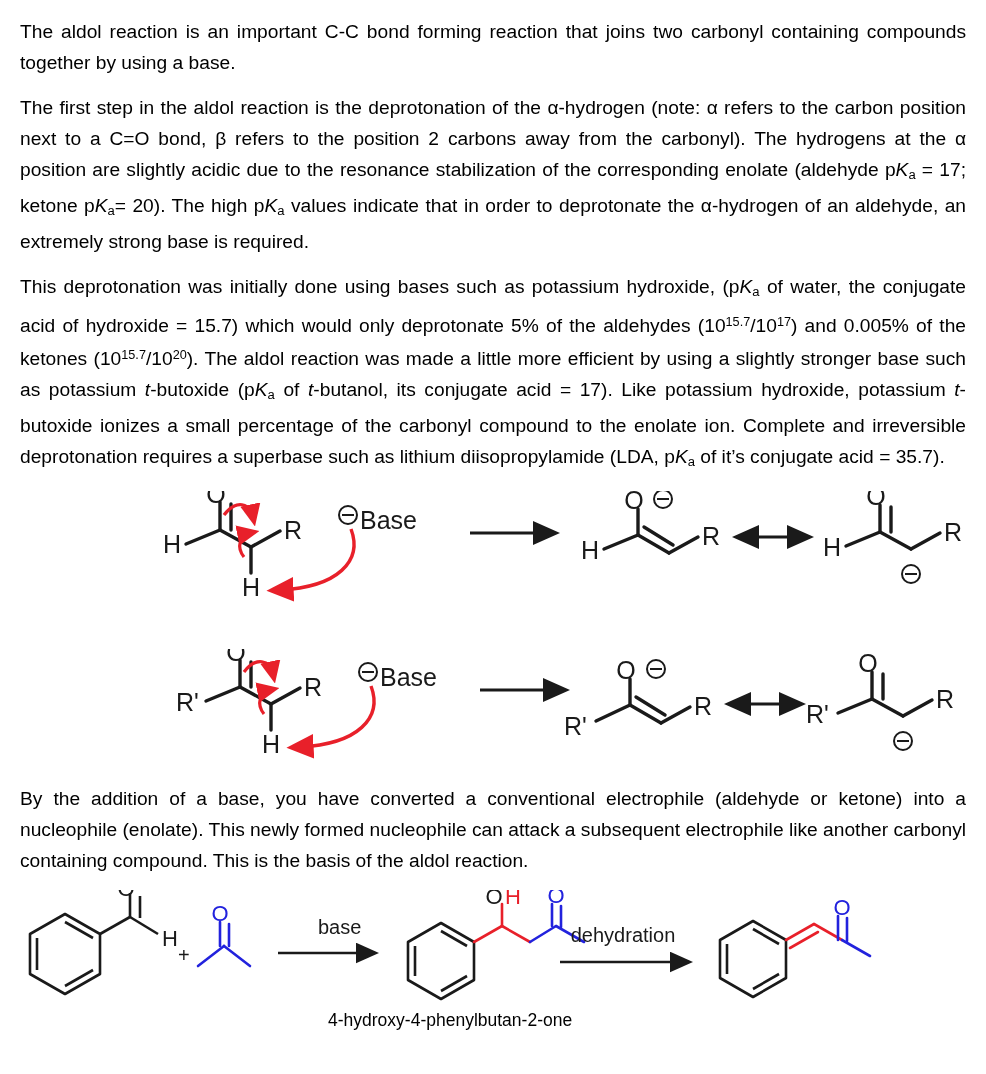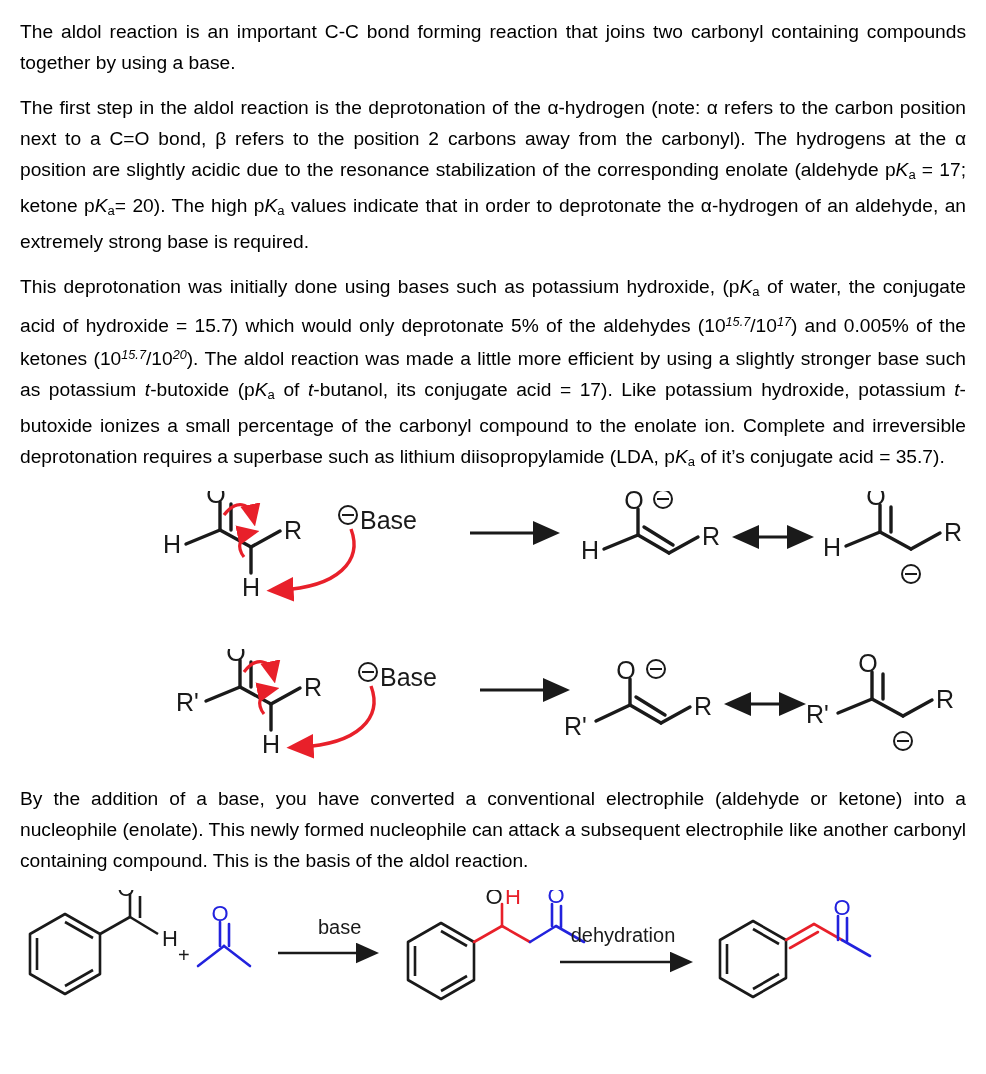--- a/index.html
+++ b/index.html
@@ -24,21 +24,21 @@
   }
   p.para {
     margin: 0 0 14px 0;
     font-size: 19.2px;
     line-height: 31px;
     text-align: justify;
     color: #000;
   }
   .body-text { padding: 8px 12px 0 12px; }
   sub { font-size: 0.68em; vertical-align: -0.22em; }
-  sup { font-size: 0.66em; vertical-align: 0.46em; font-style: italic; }
+  sup { font-size: 0.66em; vertical-align: 0.46em; }
   i, .ital { font-style: italic; }
 
   
   .scheme {
     position: relative;
     width: 986px;
   }
   .scheme svg { display: block; }
 
   .cap-row {
@@ -295,16 +295,17 @@
 
       <g stroke="#2222dd" stroke-width="2.6" fill="none" stroke-linecap="round">
         <line x1="830" y1="50" x2="830" y2="26"></line>
         <line x1="839" y1="51" x2="839" y2="28"></line>
         <line x1="834" y1="50" x2="862" y2="66"></line>
       </g>
       <text x="834" y="25" font-family="'Liberation Sans',sans-serif" font-size="22" fill="#2222dd" text-anchor="middle">O</text>
     </svg>
 
     <div class="cap-row">
+      <div class="cap" style="left:320px; top:0;">4-hydroxy-4-phenylbutan-2-one</div>
     </div>
   </div>
 
 </div>
 
 </body></html>

